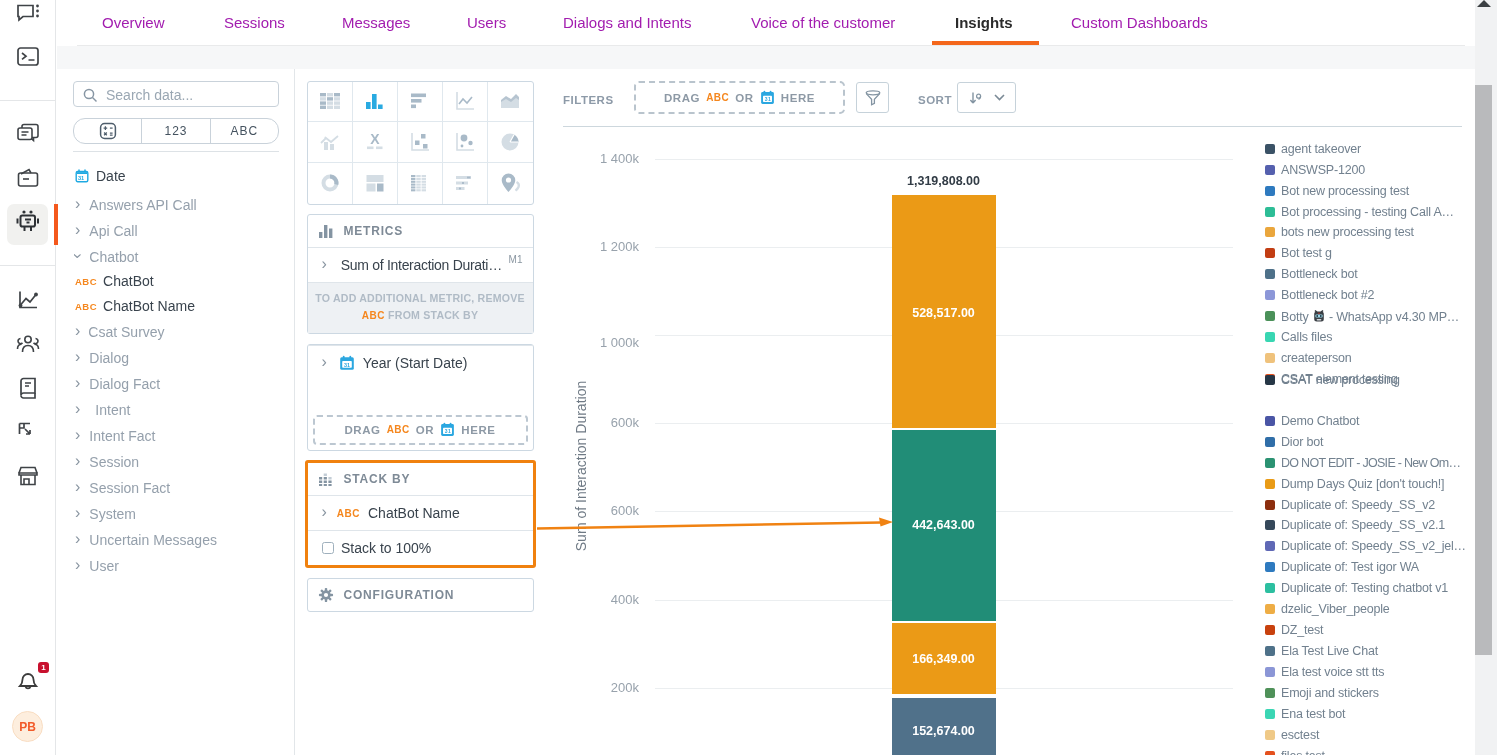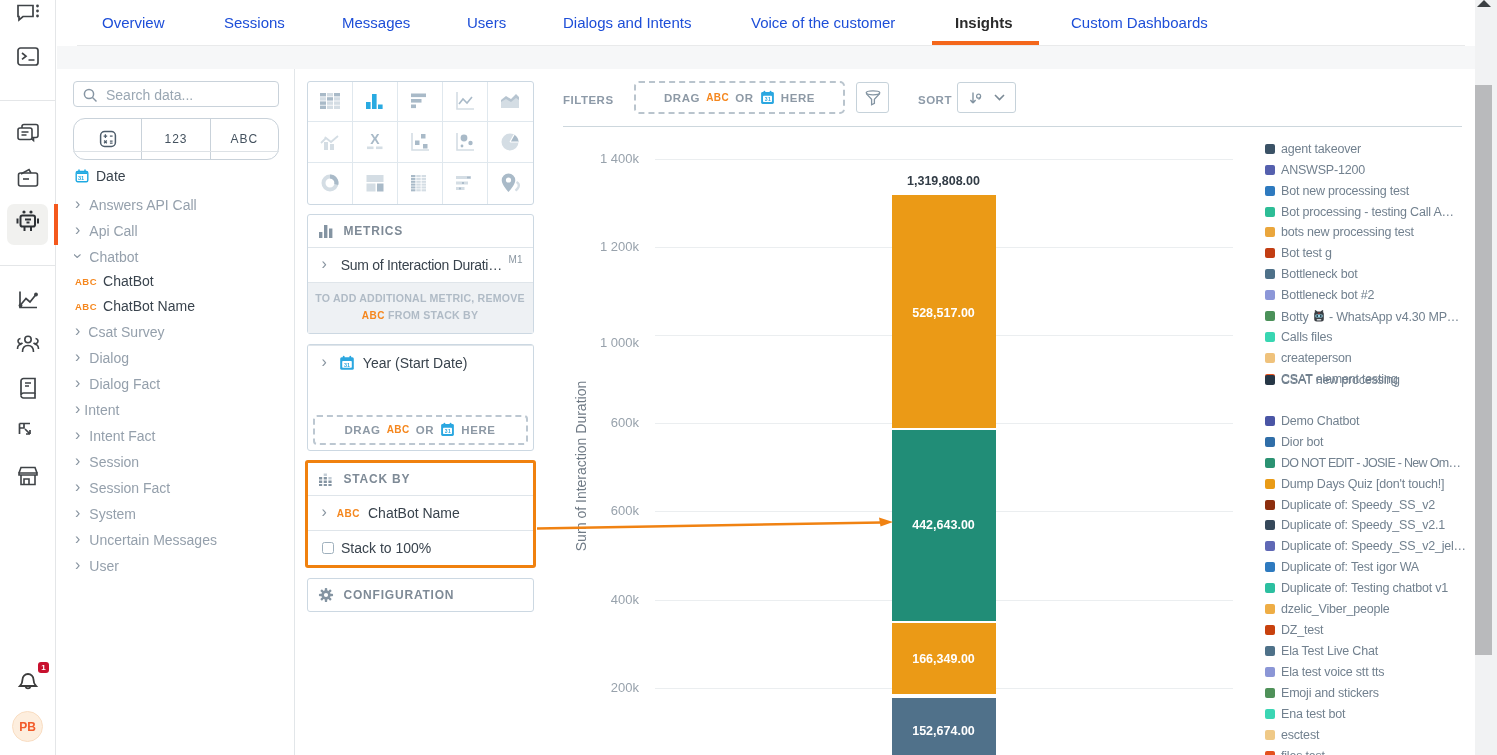--- a/index.html
+++ b/index.html
@@ -7,30 +7,30 @@
 #rail{position:absolute;left:0;top:0;width:56px;height:755px;background:#fff;border-right:1px solid #e4e6e8;z-index:5}
 .ric{position:absolute;left:28px;transform:translate(-50%,-50%);color:#3f4347}
 .rdiv{position:absolute;left:0;width:56px;height:1px;background:#e4e6e8}
 #railbg{position:absolute;left:7px;top:204px;width:41px;height:41px;background:#f1f1ef;border-radius:7px}
 #railbar{position:absolute;left:54px;top:204px;width:4px;height:41px;background:#f4581c}
 #bellbadge{position:absolute;left:38px;top:662px;width:11px;height:11px;background:#c8102e;border-radius:3px;color:#fff;font-size:8px;font-weight:bold;text-align:center;line-height:11px}
 #avatar{position:absolute;left:12px;top:711px;width:31px;height:31px;border-radius:50%;background:#fdeede;border:1px solid #f9ddc2;color:#f25b2a;font-weight:bold;font-size:12px;text-align:center;line-height:30px}
 
 #nav{position:absolute;left:56px;top:0;width:1441px;height:46px;background:#fff}
 #navborder{position:absolute;left:77px;top:45px;width:1388px;height:1px;background:#e9eaeb}
-.tab{position:absolute;top:14px;font-size:15px;color:#1d4ed8;white-space:nowrap}
+.tab{position:absolute;top:14px;font-size:15px;color:#a21caf;white-space:nowrap}
 .tab.active{color:#2b2b2b;font-weight:bold}
 #underline{position:absolute;left:932px;top:41px;width:107px;height:4px;background:#f4671c}
 #grayband{position:absolute;left:57px;top:46px;width:1418px;height:23px;background:#f6f7f8}
 
 #dpanel{position:absolute;left:57px;top:69px;width:238px;height:686px;background:#fff}
 #dpanel .vd{position:absolute;right:0;top:0;width:1px;height:686px;background:#e2e6e9}
 #search{position:absolute;left:16px;top:11.5px;width:206px;height:26px;border:1px solid #c9d2da;border-radius:4px}
 #search .ph{position:absolute;left:32px;top:5px;font-size:14px;color:#9aa7b3}
-#seg{position:absolute;left:16px;top:48.5px;width:206px;height:42px;border:1px solid #c9d2da;border-radius:12px;display:flex}
+#seg{position:absolute;left:16px;top:48.5px;width:206px;height:26px;border:1px solid #c9d2da;border-radius:12px;display:flex}
 #seg .sc{flex:1;border-right:1px solid #c9d2da;display:flex;align-items:center;justify-content:center;font-size:12px;color:#44525f;letter-spacing:1px}
 #seg .sc:last-child{border-right:none}
 #ddiv{position:absolute;left:16px;top:82px;width:206px;height:1px;background:#dde2e6}
 .drow{position:absolute;left:18px;height:26px;display:flex;align-items:center}
 .dcal{margin-right:7px}
 .dtxt{font-size:14px}
 .dark{color:#39434d}
 .gray{color:#95a0ac}
 .crt{color:#8a96a2;font-size:16px;line-height:1;transform:translateY(-1px)}
 .crt.dn{display:inline-block;transform:rotate(90deg) translateX(-1px)}
@@ -219,21 +219,21 @@
 <div class="drow" style="top:276px">
       <span class="crt">›</span>
       <span class="dtxt gray" style="margin-left:9px">Dialog</span>
     </div>
 <div class="drow" style="top:302px">
       <span class="crt">›</span>
       <span class="dtxt gray" style="margin-left:9px">Dialog Fact</span>
     </div>
 <div class="drow" style="top:328px">
       <span class="crt">›</span>
-      <span class="dtxt gray" style="margin-left:4px">Intent</span>
+      <span class="dtxt gray" style="margin-left:15px">Intent</span>
     </div>
 <div class="drow" style="top:354px">
       <span class="crt">›</span>
       <span class="dtxt gray" style="margin-left:9px">Intent Fact</span>
     </div>
 <div class="drow" style="top:380px">
       <span class="crt">›</span>
       <span class="dtxt gray" style="margin-left:9px">Session</span>
     </div>
 <div class="drow" style="top:406px">

